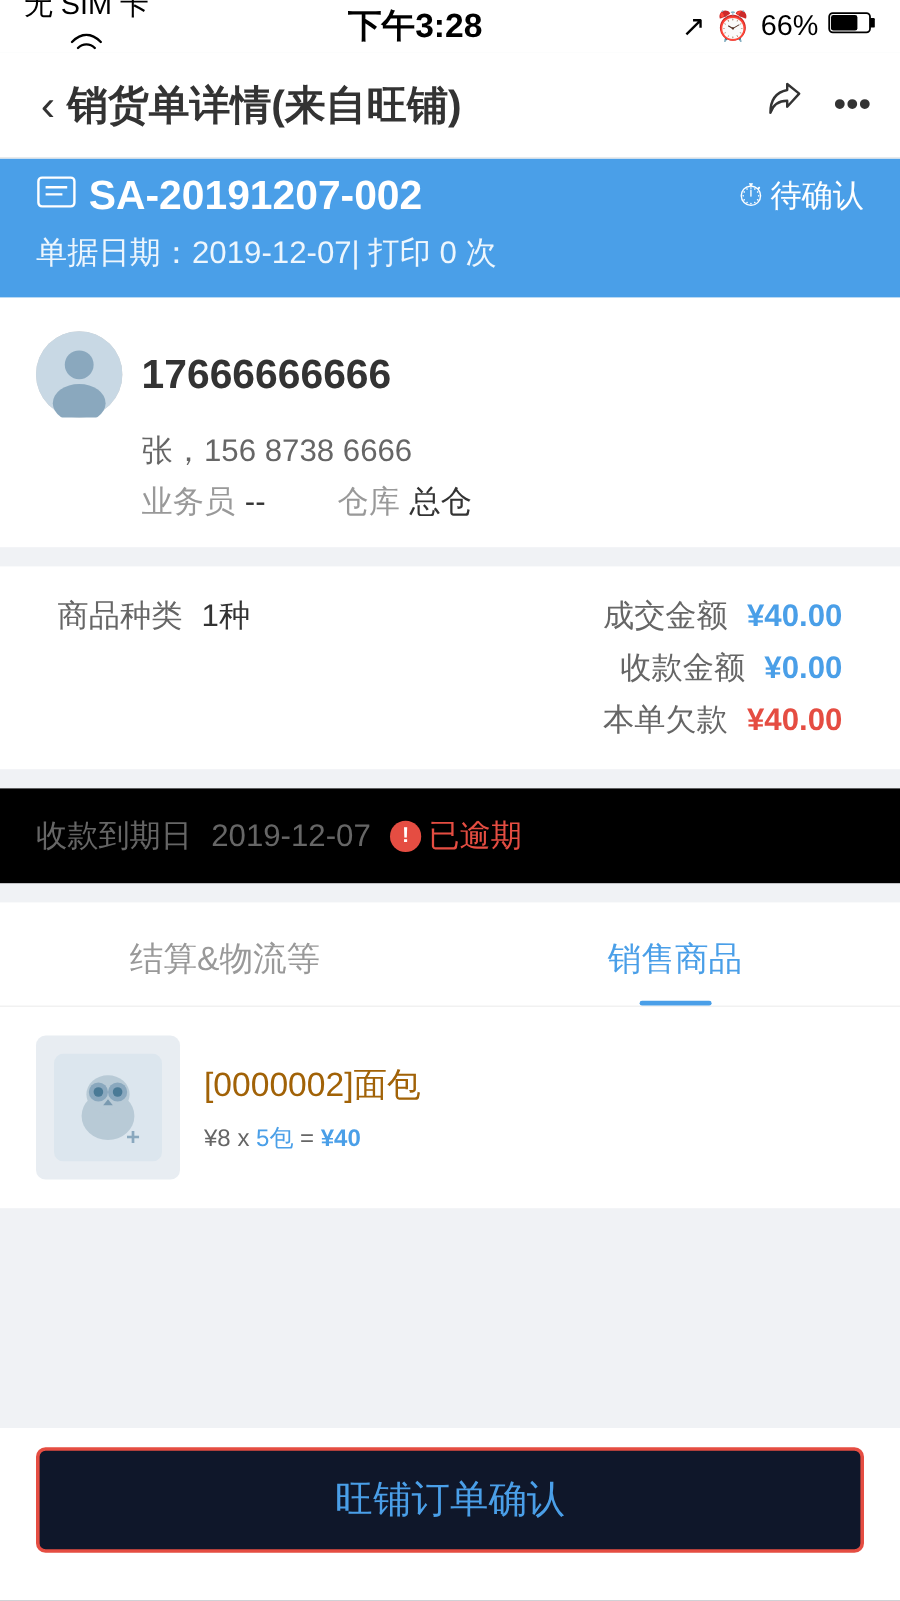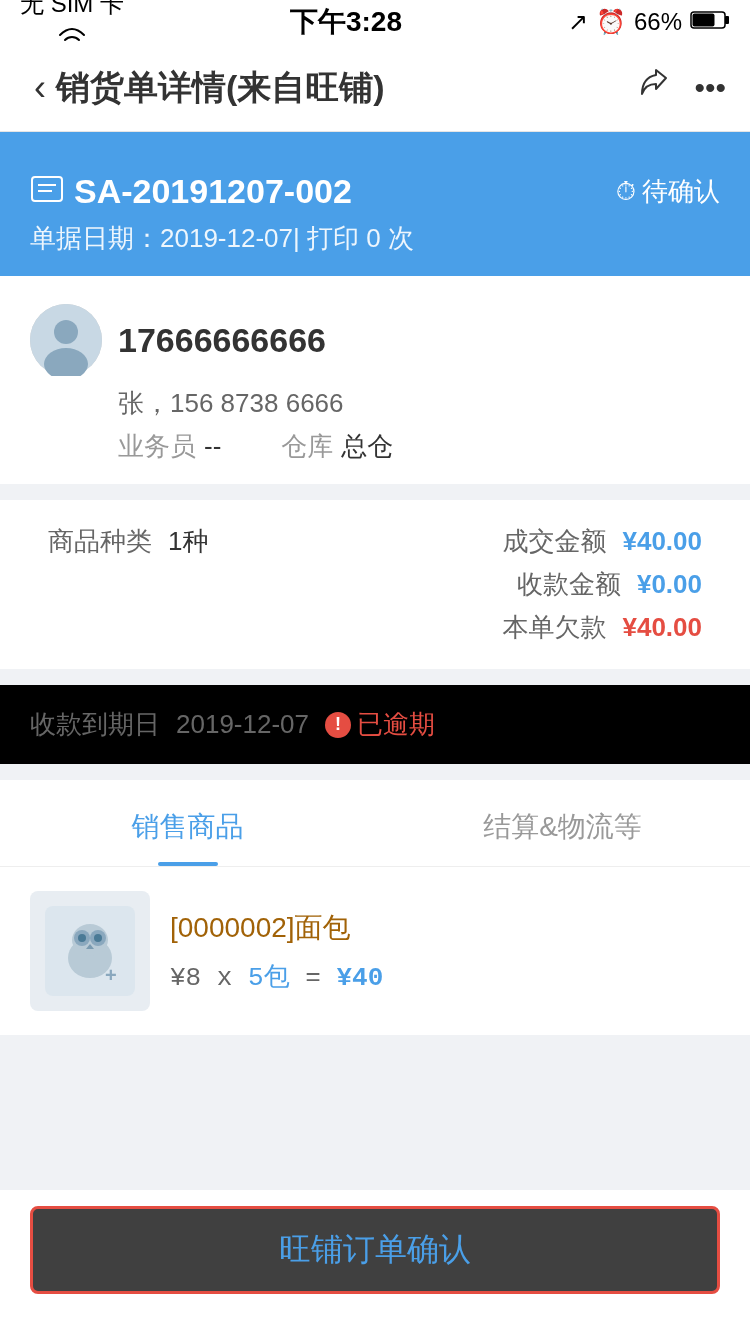--- a/index.html
+++ b/index.html
@@ -59,21 +59,21 @@
     }
     .nav-share, .nav-more {
       font-size: 30px;
       color: #333;
       cursor: pointer;
     }
 
     
     .order-header {
       background: #4a9fe8;
-      padding: 40px 30px 20px;
+      padding: 12px 30px 20px;
       display: flex;
       flex-direction: column;
       gap: 10px;
     }
     .order-header-row {
       display: flex;
       justify-content: space-between;
       align-items: center;
     }
     .order-id {
@@ -268,23 +268,22 @@
       position: relative;
     }
     .product-info { flex: 1; }
     .product-name {
       font-size: 28px;
       color: #a16207;
       font-weight: 500;
       margin-bottom: 12px;
     }
     .product-price {
-      font-size: 26px;
+      font-size: 20px;
       color: #666;
-      font-family: Liberation Mono, monospace;
     }
     .price-qty { color: #4a9fe8; }
     .price-total { color: #4a9fe8; font-weight: 600; }
 
     
     .empty-area {
       min-height: 300px;
       background: #f0f2f5;
     }
 
@@ -295,21 +294,21 @@
       left: 0;
       width: 750px;
       background: #fff;
       padding: 16px 30px 40px;
     }
     .confirm-btn {
       width: 100%;
       height: 88px;
       border: 3px solid #e54d42;
       border-radius: 8px;
-      background: #404040;
+      background: #0f172a;
       color: #4a9fe8;
       font-size: 32px;
       font-weight: 500;
       cursor: pointer;
       display: flex;
       align-items: center;
       justify-content: center;
       text-align: center;
     }
 
@@ -433,25 +432,25 @@
   <span>收款到期日</span>
   <span>2019-12-07</span>
   <span class="overdue-badge">
     <span class="overdue-dot">!</span>
     <span>已逾期</span>
   </span>
 </div>
 
 <div class="tabs-section section">
   <div class="tabs-header">
+    <div class="tab-item">
+      <span>结算&amp;物流等</span>
+    </div>
     <div class="tab-item active">
       <span>销售商品</span>
-    </div>
-    <div class="tab-item">
-      <span>结算&amp;物流等</span>
     </div>
   </div>
 
   <div class="product-item">
     <div class="product-thumb">
 
       <svg width="90" height="90" viewBox="0 0 90 90">
         <rect width="90" height="90" rx="8" fill="#dce6ee"></rect>
 
         <ellipse cx="45" cy="52" rx="22" ry="20" fill="#b8cad6"></ellipse>

